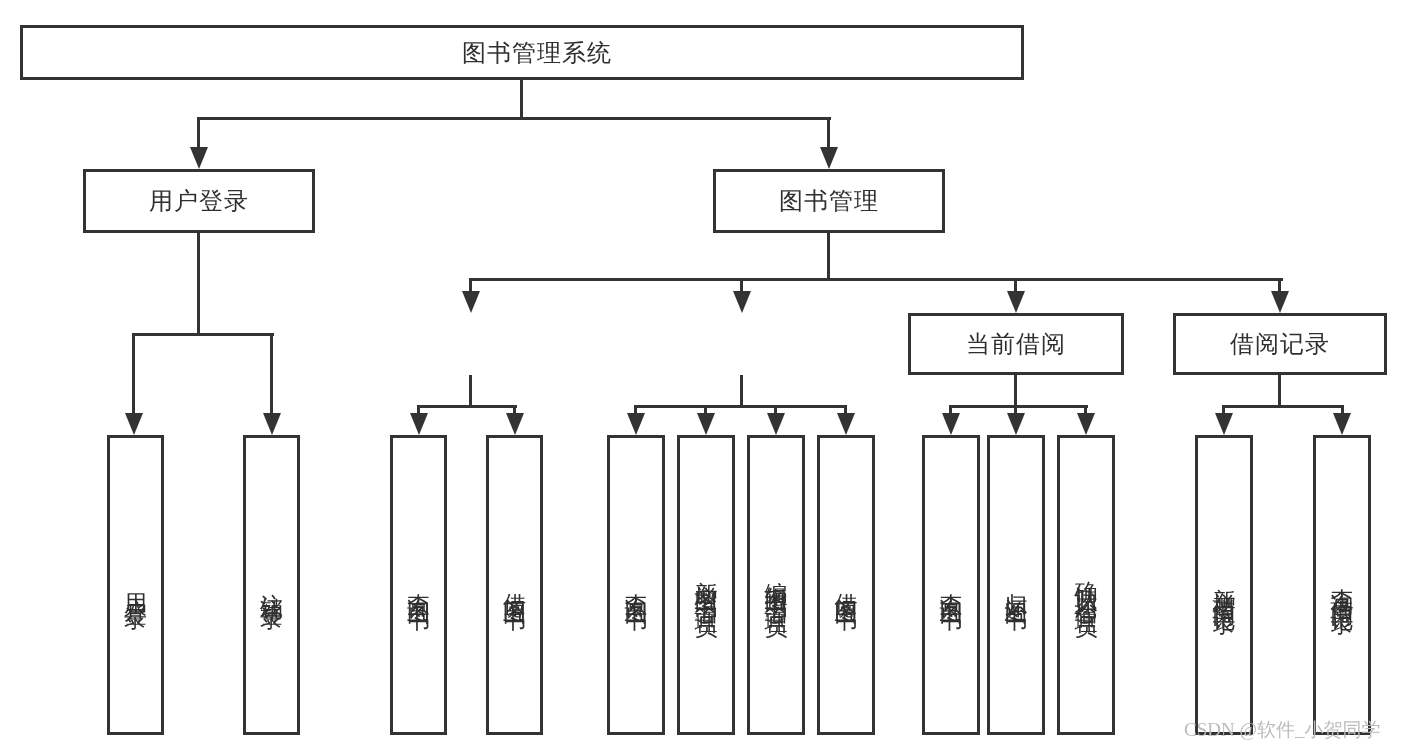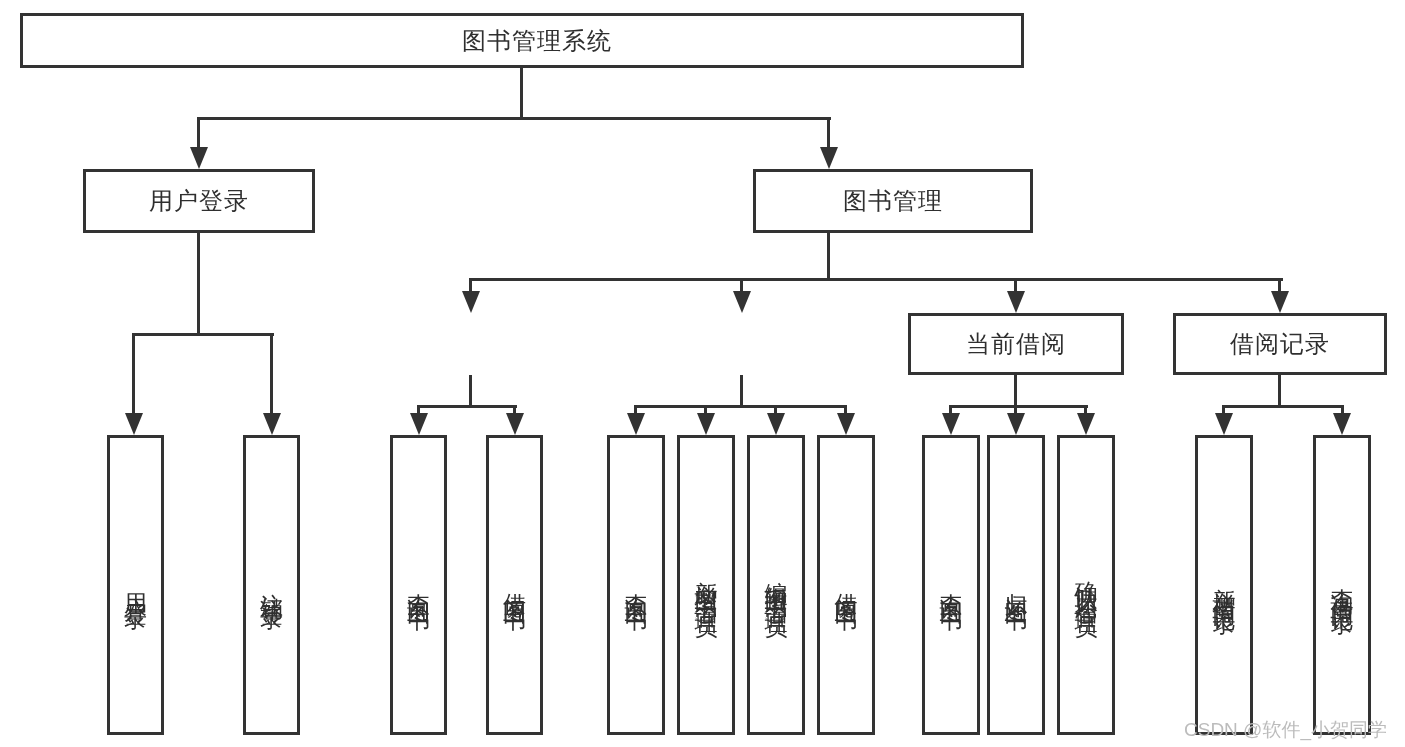--- a/index.html
+++ b/index.html
@@ -49,42 +49,43 @@
     z-index: 1;
   }
   .watermark {
     position: absolute;
     left: 1184px;
     top: 717px;
     font-size: 19px;
     color: #bcbcbc;
     white-space: nowrap;
     z-index: 5;
+    font-family: Liberation Serif, serif;
   }
 </style>
 </head>
 <body>
 
 <div id="canvas">
 
-  <div class="box hnode" style="left:20px; top:13px; width:1004px; height:55px;padding-left:30px;">
+  <div class="box hnode" style="left:20px; top:25px; width:1004px; height:55px;padding-left:30px;">
     <span>图书管理系统</span>
   </div>
 
   <div class="vline" style="left:520px; top:68px; height:50px;"></div>
   <div class="hline" style="left:197px; top:117px; width:634px;"></div>
   <div class="vline" style="left:197px; top:117px; height:32px;"></div>
   <div class="arrow" style="left:190px; top:147px;"></div>
   <div class="vline" style="left:827px; top:117px; height:32px;"></div>
   <div class="arrow" style="left:820px; top:147px;"></div>
 
   <div class="box hnode" style="left:83px; top:169px; width:232px; height:64px;">
     <span>用户登录</span>
   </div>
-  <div class="box hnode" style="left:713px; top:169px; width:280px; height:64px;margin-left:40px;">
+  <div class="box hnode" style="left:713px; top:169px; width:232px; height:64px;">
     <span>图书管理</span>
   </div>
 
   <div class="vline" style="left:197px; top:233px; height:102px;"></div>
   <div class="hline" style="left:132px; top:333px; width:142px;"></div>
   <div class="vline" style="left:132px; top:333px; height:82px;"></div>
   <div class="arrow" style="left:125px; top:413px;"></div>
   <div class="vline" style="left:270px; top:333px; height:82px;"></div>
   <div class="arrow" style="left:263px; top:413px;"></div>
 

